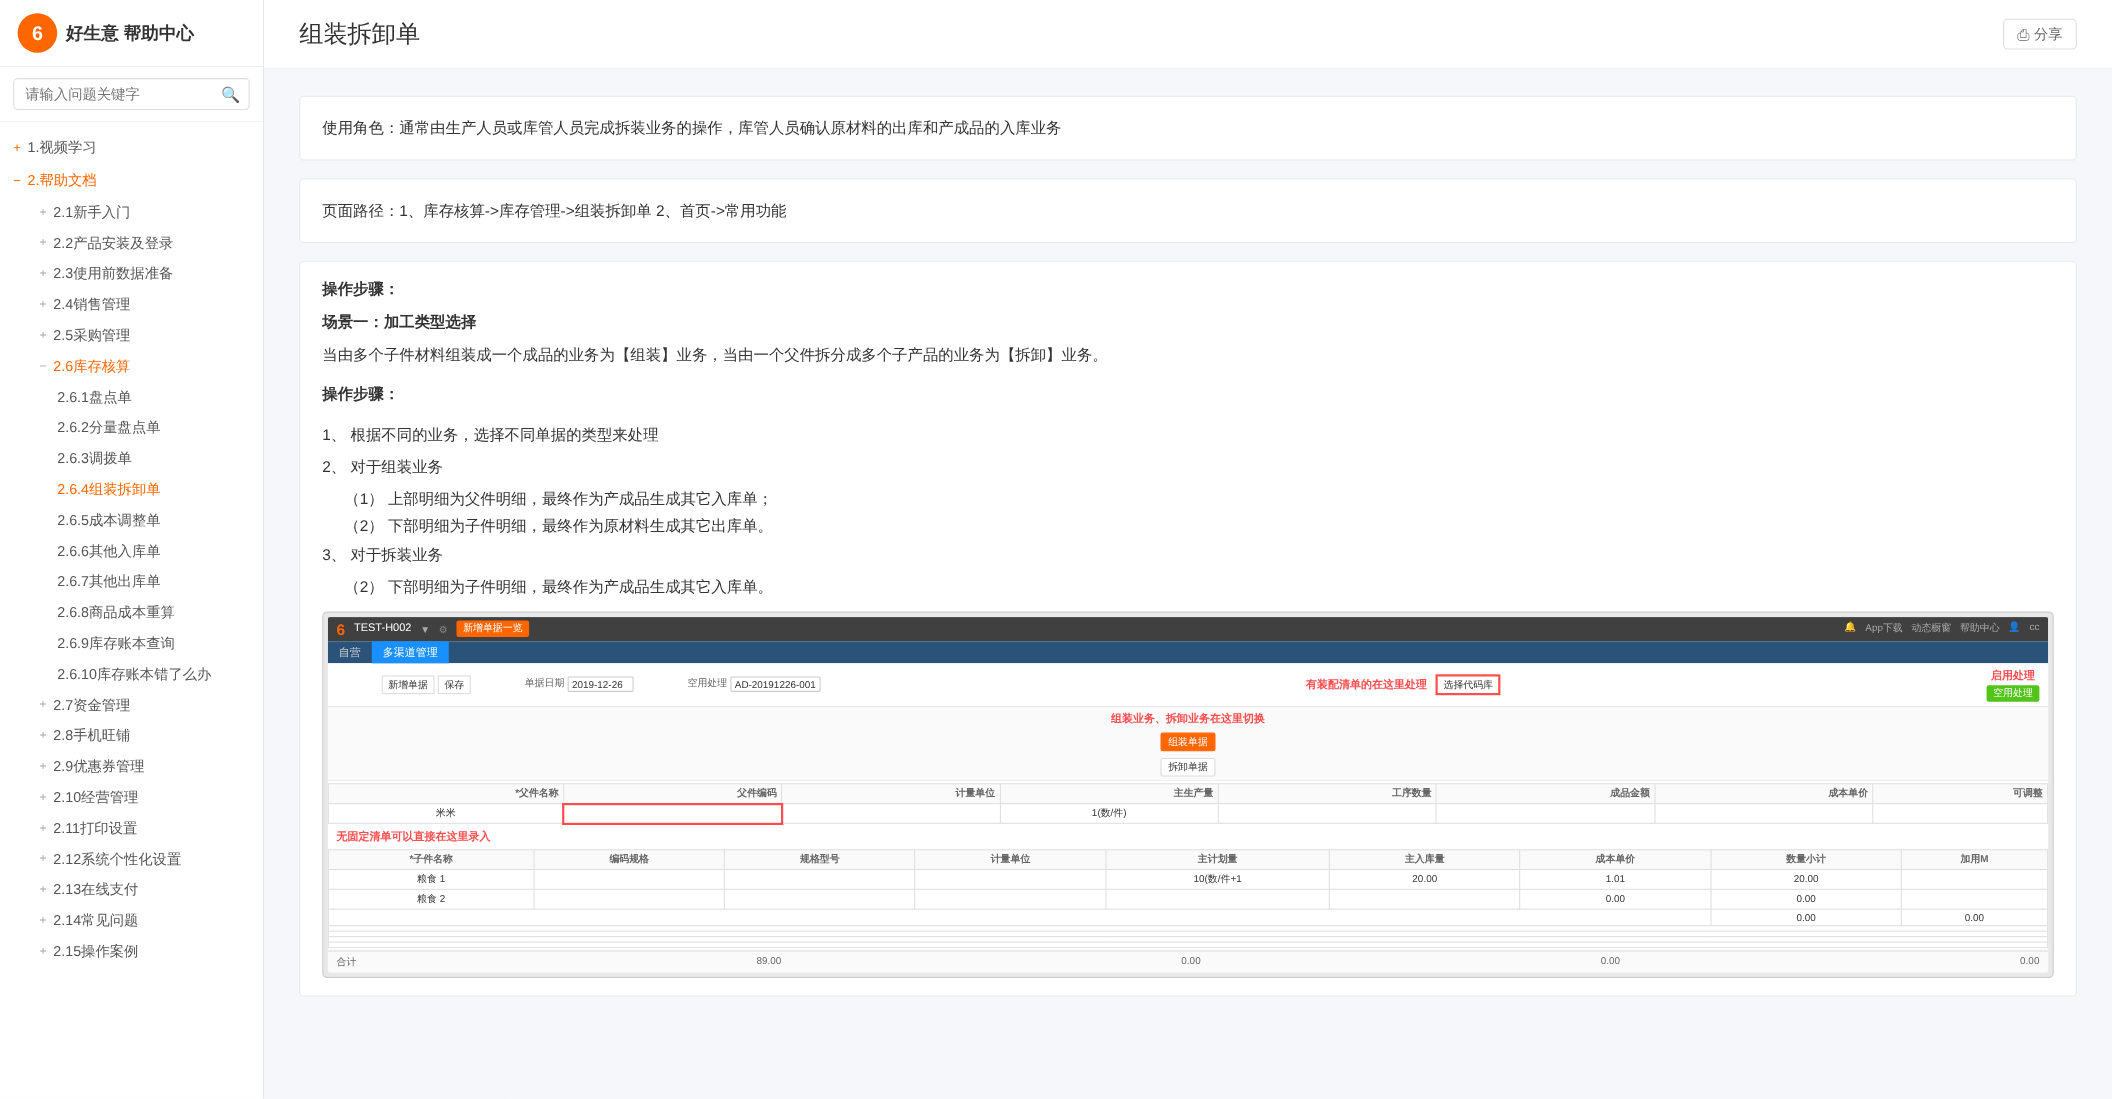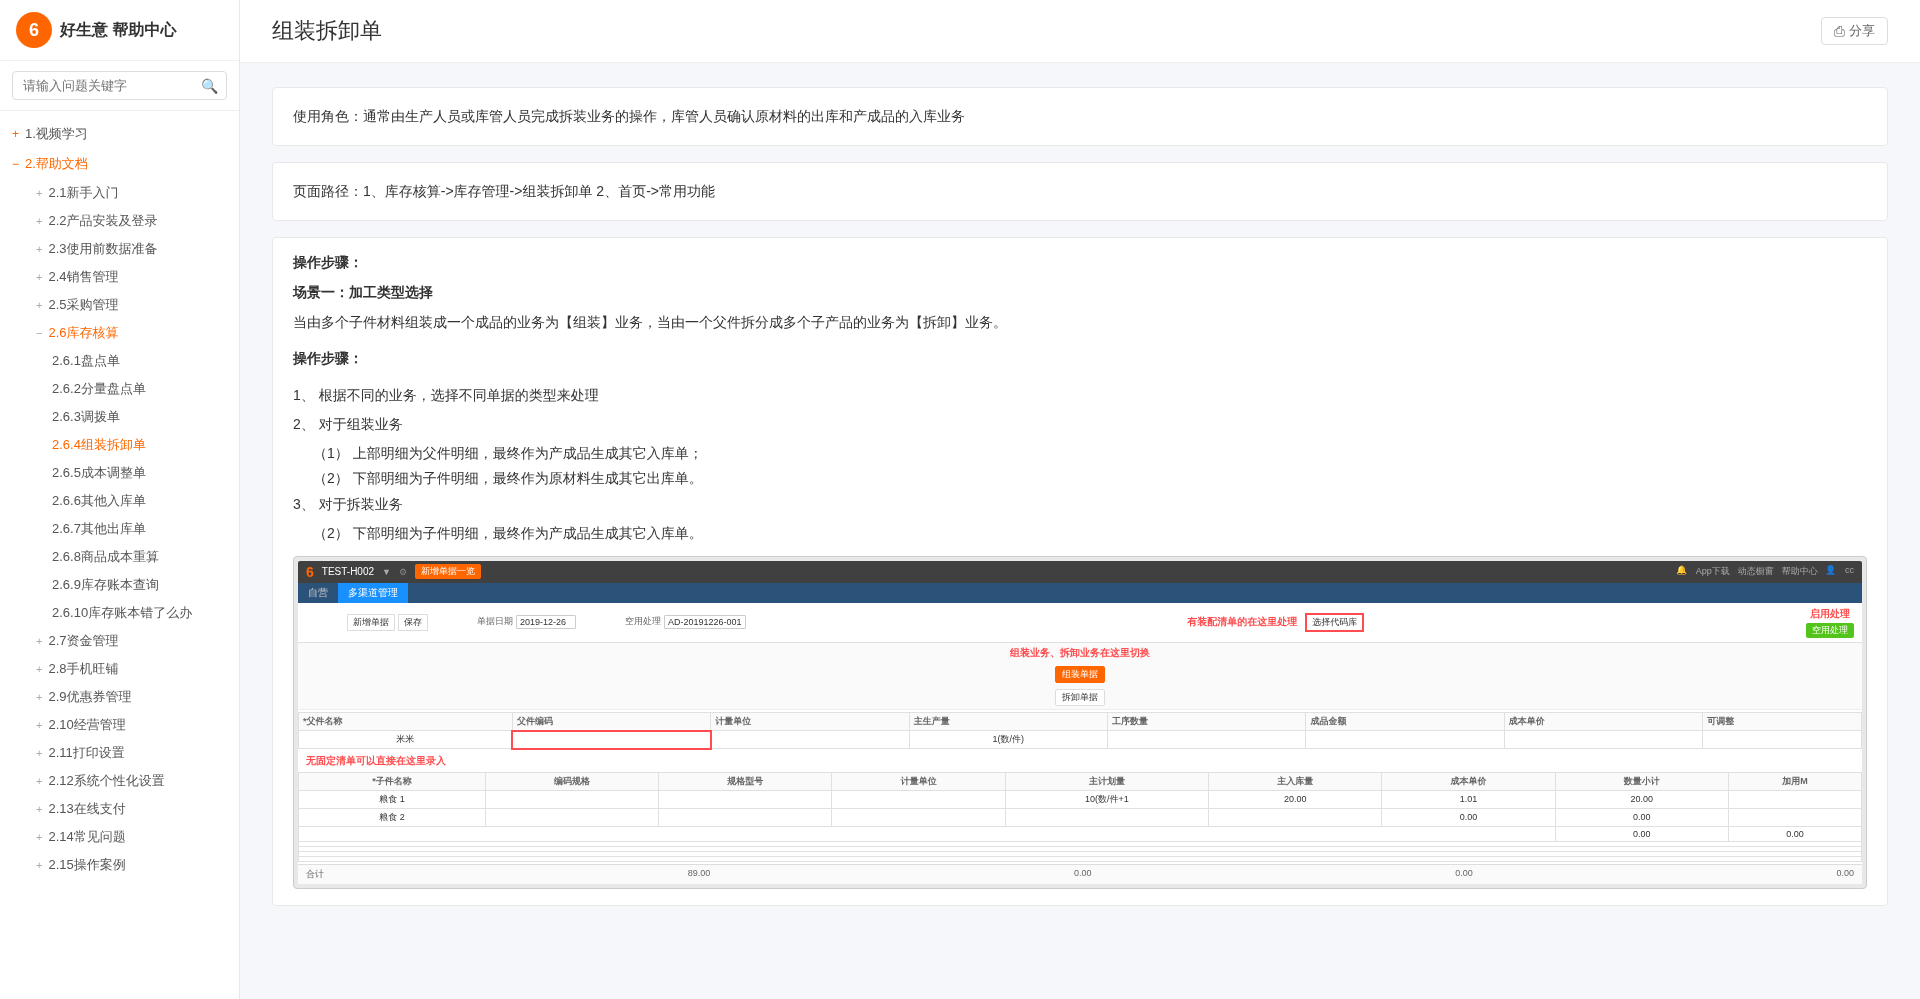--- a/index.html
+++ b/index.html
@@ -294,21 +294,21 @@
       font-size: 9px;
       border-bottom: 1px solid #eee;
       align-items: center;
       flex-direction: column;
     }
 
     .ss-type-btn { padding: 1px 6px; border: 1px solid #ddd; border-radius: 2px; font-size: 9px; background: #fff; cursor: pointer; }
     .ss-type-btn.active-type { background: #f60; color: #fff; border-color: #f60; }
 
     .ss-table { width: 100%; border-collapse: collapse; font-size: 9px; }
-    .ss-table th { background: #fafafa; border: 1px solid #e0e0e0; padding: 2px 4px; color: #666; text-align: left; }
+    .ss-table th { background: #fafafa; border: 1px solid #e0e0e0; padding: 2px 4px; color: #666; text-align: right; }
     .ss-table td { border: 1px solid #e0e0e0; padding: 2px 4px; text-align: center; background: #fff; }
     .ss-table td.red-bd { border: 2px solid #ff4d4f; }
 
     .ss-sub-table { width: 100%; border-collapse: collapse; font-size: 9px; }
     .ss-sub-table th { background: #fafafa; border: 1px solid #e0e0e0; padding: 2px 4px; color: #666; text-align: center; }
     .ss-sub-table td { border: 1px solid #e0e0e0; padding: 2px 4px; text-align: center; background: #fff; }
 
     .ss-footer { background: #fafafa; border-top: 1px solid #ddd; padding: 3px 8px; display: flex; justify-content: space-between; font-size: 9px; color: #666; }
 
   </style>

